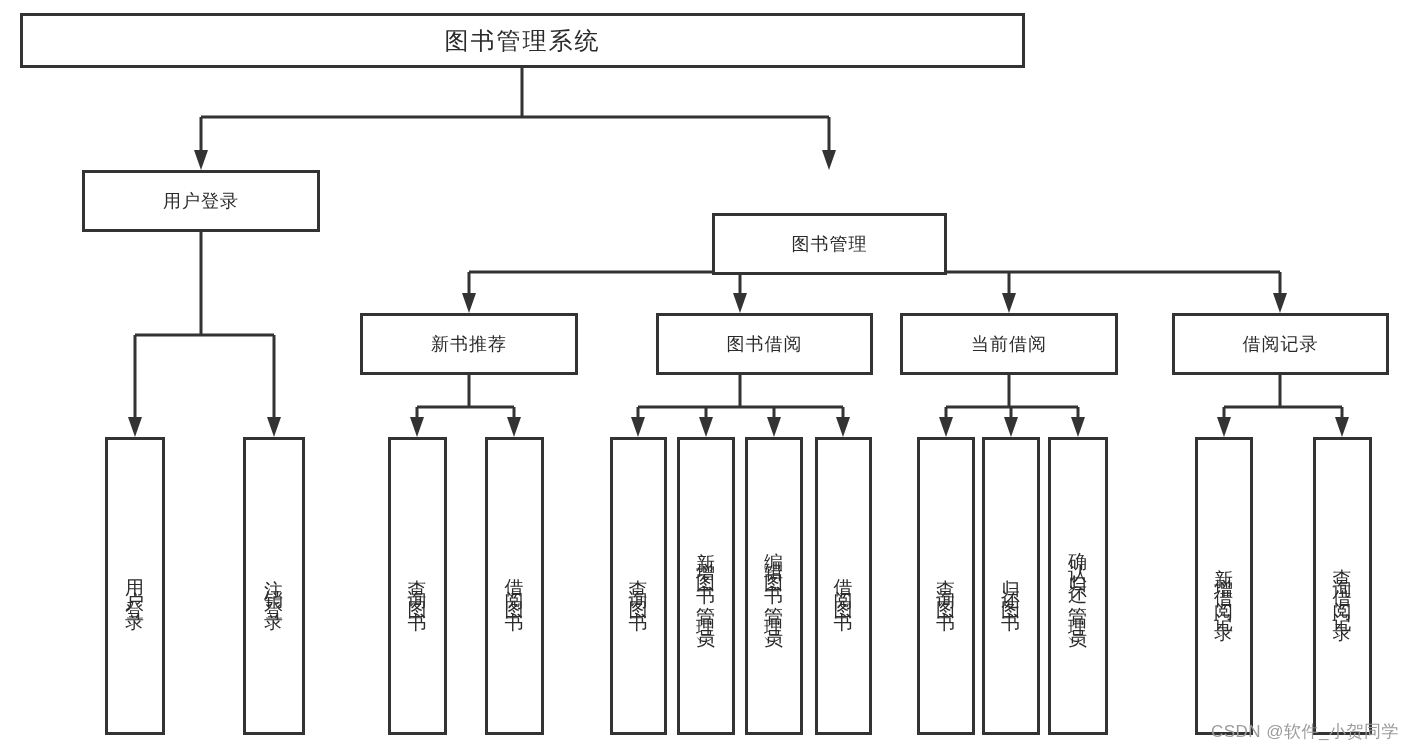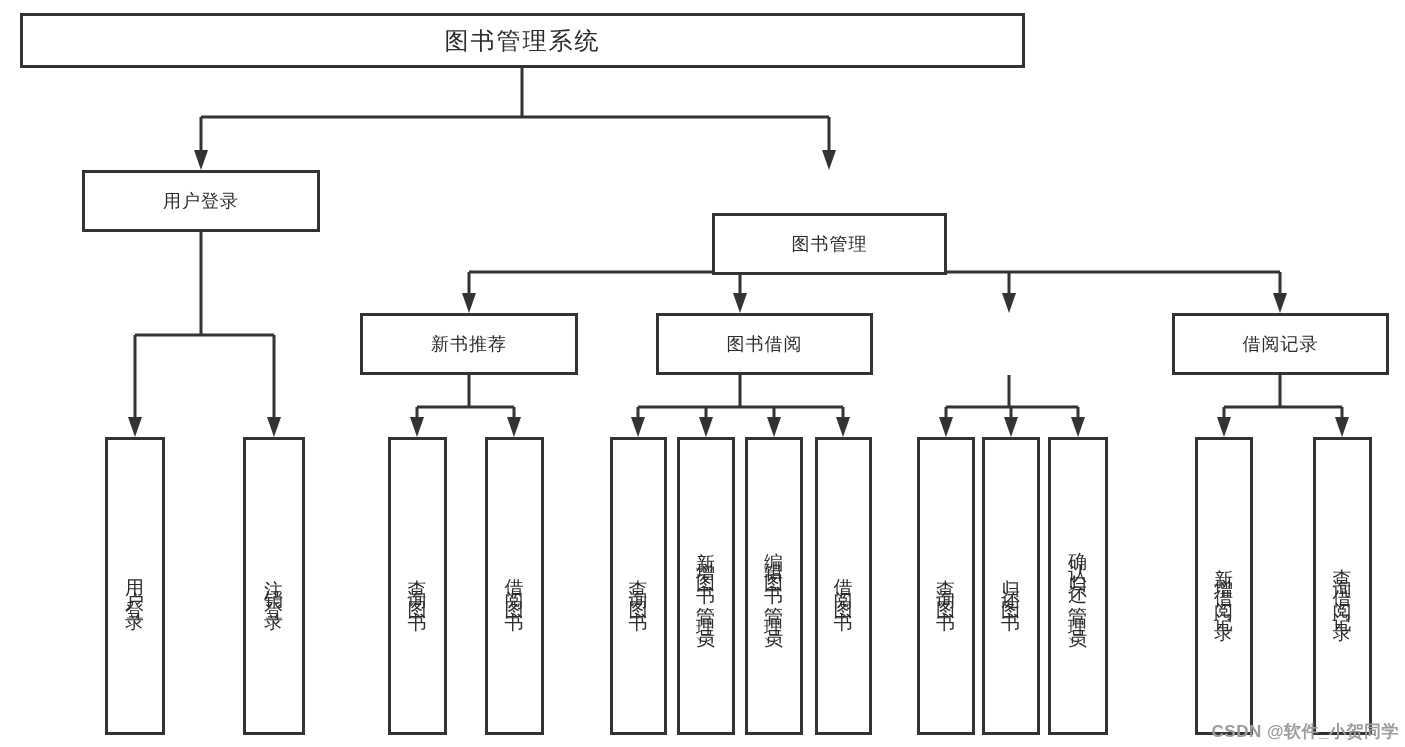--- a/index.html
+++ b/index.html
@@ -51,21 +51,20 @@
     white-space: nowrap;
   }
   .watermark {
     position: absolute;
     right: 6px;
     bottom: 4px;
     font-size: 17px;
     color: var(--watermark);
     z-index: 3;
     letter-spacing: 0.5px;
-    font-weight: bold;
   }
 </style>
 </head>
 <body>
 
 <div class="canvas">
 
   <svg class="connectors" viewBox="0 0 1405 747" xmlns="http://www.w3.org/2000/svg">
 
     <path d="M522,68 V117 M201,117 H829 M201,117 V152 M829,117 V152"></path>
@@ -112,20 +111,23 @@
   <div class="node h" style="left:712px; top:170px; width:235px; height:62px;margin-top:43px;">
     <span>图书管理</span>
   </div>
 
   <div class="node h" style="left:360px; top:313px; width:218px; height:62px;">
     <span>新书推荐</span>
   </div>
   <div class="node h" style="left:632px; top:313px; width:217px; height:62px;margin-left:24px;">
     <span>图书借阅</span>
   </div>
+  <div class="node h" style="left:900px; top:313px; width:218px; height:62px;">
+    <span>当前借阅</span>
+  </div>
   <div class="node h" style="left:1172px; top:313px; width:217px; height:62px;font-family:Liberation Mono, monospace;">
     <span>借阅记录</span>
   </div>
 
   <div class="node leaf" style="left:105px; top:437px; width:60px; height:298px;">
     <span class="vtext">用户登录</span>
   </div>
   <div class="node leaf" style="left:243px; top:437px; width:62px; height:298px;">
     <span class="vtext">注销登录</span>
   </div>

